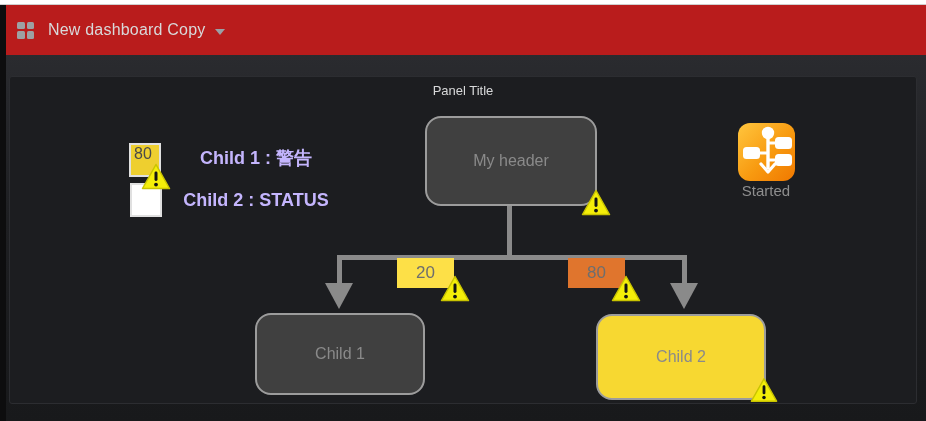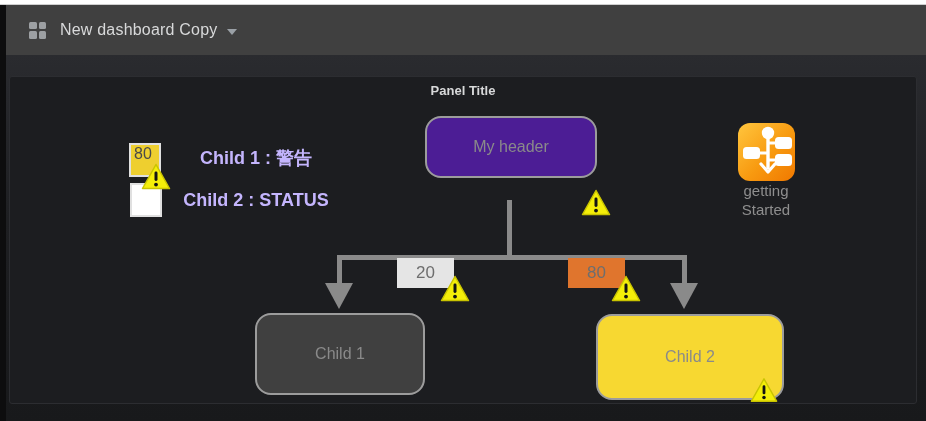--- a/index.html
+++ b/index.html
@@ -9,61 +9,61 @@
     font-family:"Liberation Sans",sans-serif;
     -webkit-font-smoothing:antialiased;
   }
   .abs{position:absolute;}
 
   
   .top-white-strip{left:0;top:0;width:926px;height:5px;background:#ffffff;border-bottom:1px solid #cfcfcf;box-sizing:border-box;}
   .left-dark-strip{left:0;top:5px;width:6px;height:416px;background:#0d0d0e;}
 
   
-  .navbar{left:6px;top:5px;width:920px;height:50px;background:#404040;display:flex;align-items:center;padding-left:23px;box-sizing:border-box;}
+  .navbar{left:6px;top:5px;width:920px;height:50px;background:#b91c1c;display:flex;align-items:center;padding-left:11px;box-sizing:border-box;}
   .grid-icon{width:17px;height:17px;display:grid;grid-template-columns:7.5px 7.5px;grid-template-rows:7.5px 7.5px;gap:2px;cursor:pointer;}
   .grid-icon div{background:#9da0a3;border-radius:1.5px;}
   .nav-title{color:#d8d9da;font-size:16px;margin-left:14px;letter-spacing:.2px;cursor:pointer;}
   .caret-down{width:0;height:0;border-left:5px solid transparent;border-right:5px solid transparent;border-top:6px solid #9aa0a6;margin-left:10px;margin-top:3px;cursor:pointer;}
 
   
   .dashboard-bg{left:6px;top:55px;width:920px;height:366px;
     background:linear-gradient(180deg,#2a2b2f 0%,#1e1f22 45%,#18191b 100%);}
 
   
   .panel{left:9px;top:76px;width:908px;height:328px;background:#1c1d20;border:1px solid #2c2d31;border-radius:3px;box-sizing:border-box;}
-  .panel-title{left:9px;top:83px;width:908px;text-align:center;color:#d8d9da;font-size:13px;font-weight:bold;cursor:pointer;}
+  .panel-title{left:9px;top:83px;width:908px;text-align:center;color:#d8d9da;font-size:13px;font-weight:normal;cursor:pointer;}
 
   
   .swatch{box-sizing:border-box;border:2px solid #e0e0e0;}
   .swatch-80{left:129px;top:143px;width:32px;height:34px;background:#eecf2f;color:#4a4a4a;font-size:16px;line-height:17px;padding-left:3px;}
   .swatch-white{left:130px;top:183px;width:32px;height:34px;background:#ffffff;}
   .legend-label{width:200px;text-align:center;color:#c4b5fd;font-size:18px;font-weight:bold;white-space:nowrap;}
   .legend-label-1{left:156px;top:146px;}
   .legend-label-2{left:156px;top:190px;}
 
   
   .node{box-sizing:border-box;border:2px solid #9c9c9c;border-radius:16px;display:flex;align-items:center;justify-content:center;font-size:16px;color:#8a8a8a;cursor:pointer;}
-  .node-header{left:425px;top:116px;width:172px;height:62px;background:#4c1d95;}
+  .node-header{left:425px;top:116px;width:172px;height:90px;background:#404040;}
   .node-child1{left:255px;top:313px;width:170px;height:82px;background:#404040;}
-  .node-child2{left:596px;top:314px;width:188px;height:86px;background:#f7d831;}
+  .node-child2{left:596px;top:314px;width:170px;height:86px;background:#f7d831;}
 
   
   .line{background:#8a8a8a;}
   .vline-header{left:507px;top:200px;width:5px;height:57px;}
   .hline{left:337px;top:255px;width:350px;height:5px;}
   .vdrop-left{left:337px;top:255px;width:5px;height:30px;}
   .vdrop-right{left:682px;top:255px;width:5px;height:30px;}
   .arrow-down{width:0;height:0;border-left:14px solid transparent;border-right:14px solid transparent;border-top:26px solid #8a8a8a;}
   .arrow-left{left:325px;top:283px;}
   .arrow-right{left:670px;top:283px;}
 
   
   .edge-label{width:57px;height:30px;text-align:center;line-height:30px;font-size:17px;color:#6e6e6e;}
-  .edge-label-20{left:397px;top:258px;background:#e5e5e5;}
+  .edge-label-20{left:397px;top:258px;background:#fde047;}
   .edge-label-80{left:568px;top:258px;background:#e0752d;}
 
   
   .warn{width:30px;height:27px;}
   .warn-legend{left:141px;top:163px;}
   .warn-header{left:581px;top:189px;}
   .warn-20{left:440px;top:275px;}
   .warn-80{left:611px;top:275px;}
   .warn-child2{left:750px;top:377px;}
 
@@ -162,15 +162,14 @@
     <polyline points="23,41 30,49 37,41" fill="none" stroke="#ffffff" stroke-width="3.2" stroke-linecap="round" stroke-linejoin="round"></polyline>
     <line x1="21" y1="30" x2="30" y2="30" stroke="#ffffff" stroke-width="3"></line>
     <rect x="5" y="24" width="17" height="12" rx="3.5" fill="#ffffff"></rect>
     <line x1="30" y1="20" x2="39" y2="20" stroke="#ffffff" stroke-width="3"></line>
     <rect x="37" y="14" width="17" height="12" rx="3.5" fill="#ffffff"></rect>
     <line x1="30" y1="37" x2="39" y2="37" stroke="#ffffff" stroke-width="3"></line>
     <rect x="37" y="31" width="17" height="12" rx="3.5" fill="#ffffff"></rect>
   </svg>
 </span>
 <div class="abs gs-label">
-  <div>getting</div>
   <div>Started</div>
 </div>
 
 </body></html>

